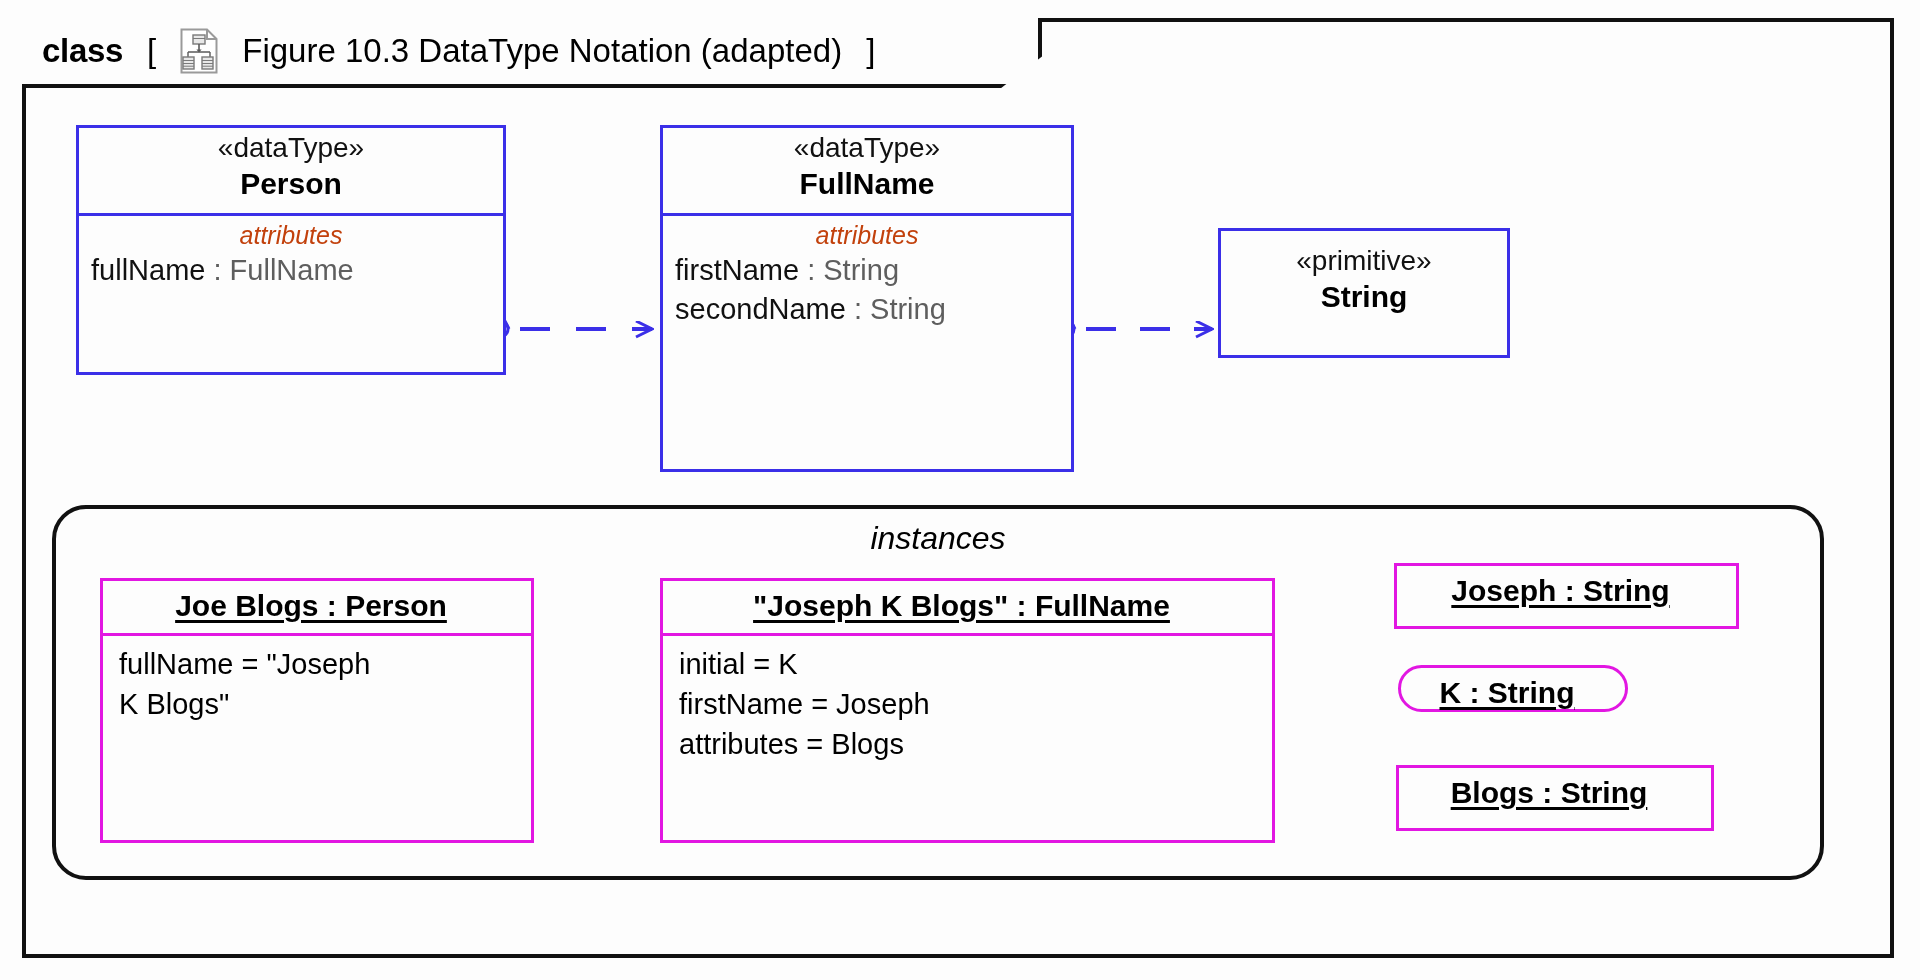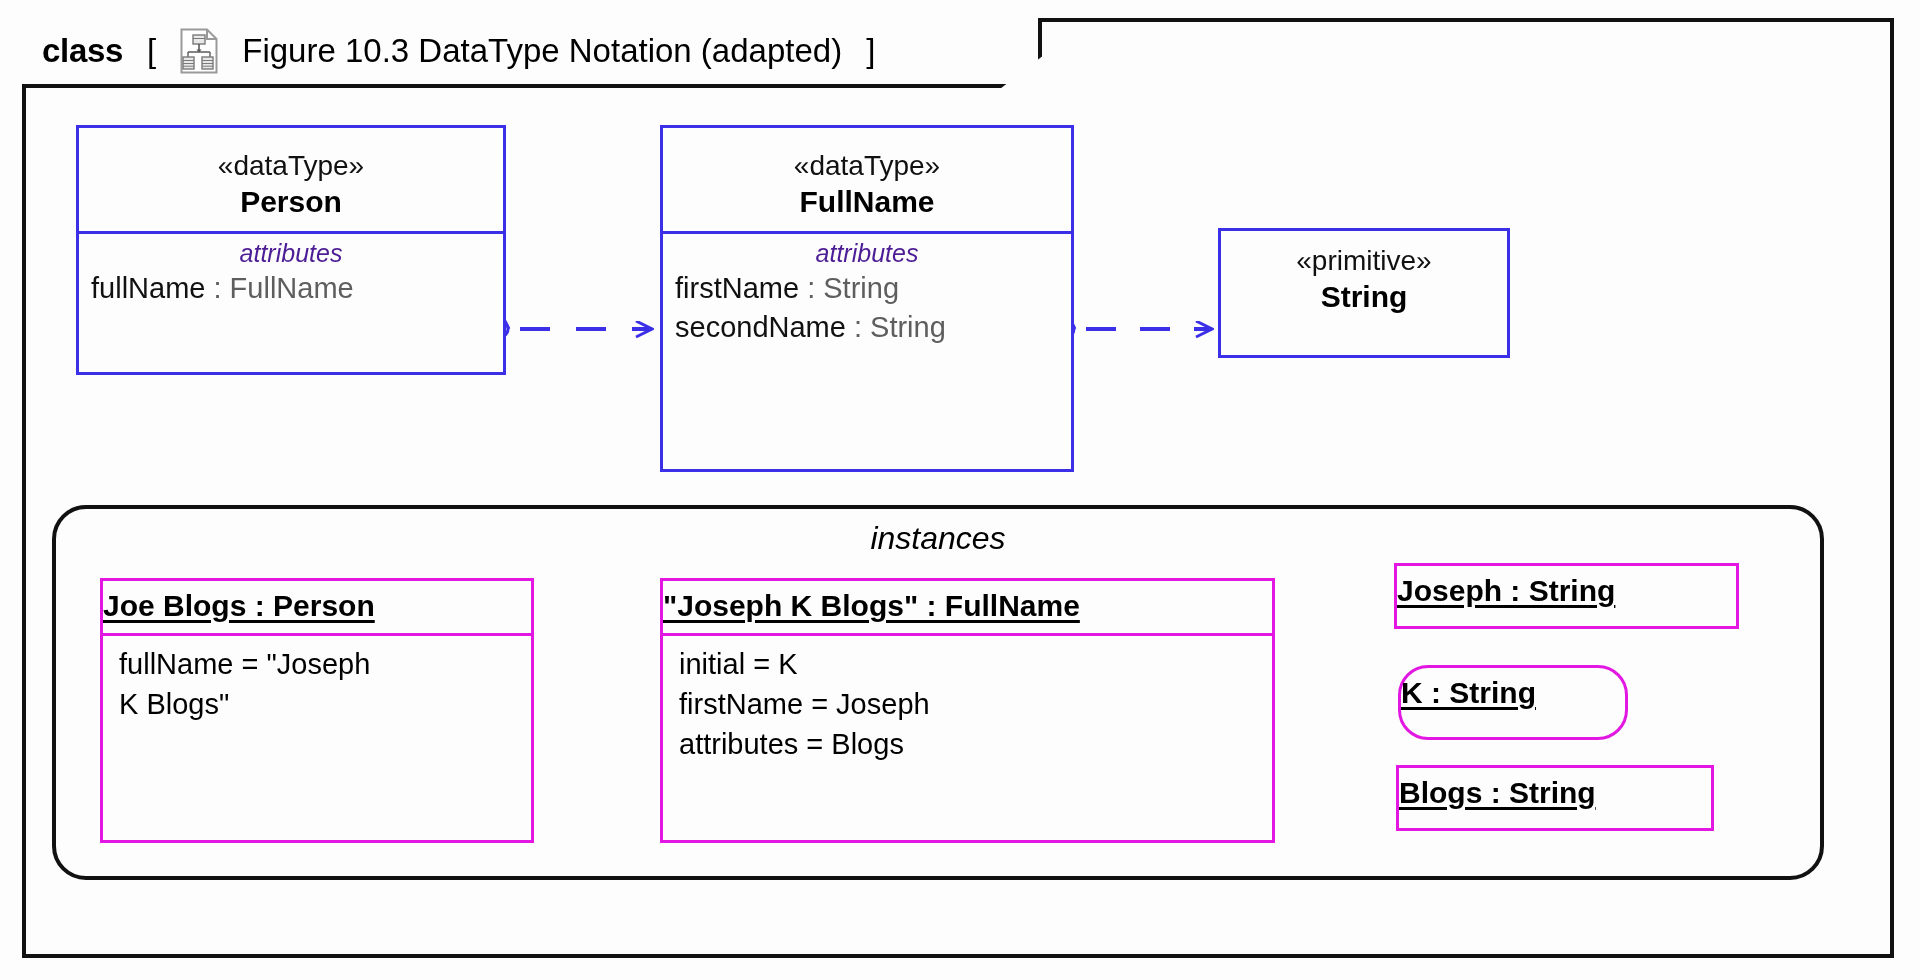--- a/index.html
+++ b/index.html
@@ -23,41 +23,41 @@
   }
   .tab-inner{display:flex;align-items:center;gap:24px;padding-left:20px;padding-right:30px;height:100%;}
   .tab-kind{font-size:33px;font-weight:bold;color:#000;letter-spacing:-0.3px;}
   .tab-br{font-size:33px;color:#000;}
   .tab-title{font-size:33px;color:#000;white-space:nowrap;}
   .diag-icon{
     width:38px;height:46px;position:relative;display:inline-block;flex:0 0 auto;
   }
   
   .cbox{position:absolute;border:3px solid #3b2fe8;background:#fdfdfd;box-sizing:border-box;}
-  .cbox .hdr{padding:22px 10px 10px 10px;text-align:center;}
+  .cbox .hdr{padding:4px 10px 10px 10px;text-align:center;}
   .cbox .stereo{font-size:28px;color:#111;line-height:1.15;}
   .cbox .cname{font-size:30px;font-weight:bold;color:#000;line-height:1.3;}
   .cbox .sep{height:3px;background:#3b2fe8;}
   .cbox .compart{padding:4px 0 8px 0;}
-  .cbox .complabel{font-size:25px;font-style:italic;color:#4c1d95;text-align:center;line-height:1.25;}
+  .cbox .complabel{font-size:25px;font-style:italic;color:#c2410c;text-align:center;line-height:1.25;}
   .cbox .attr{font-size:29px;color:#000;padding-left:12px;line-height:1.33;white-space:nowrap;}
   .cbox .attr .ty{color:#5e5e5e;}
   .cbox .attr .nm{color:#111;}
 
   
   .ipanel{
     position:absolute;border:4px solid #111;border-radius:34px;background:#fdfdfd;box-sizing:border-box;
   }
   .ipanel-label{
     position:absolute;font-size:32px;font-style:italic;color:#000;text-align:center;
   }
 
   
   .ibox{position:absolute;border:3px solid #e217e2;background:#fdfdfd;box-sizing:border-box;}
-  .ibox .ihdr{font-size:30px;font-weight:bold;color:#000;text-align:left;
+  .ibox .ihdr{font-size:30px;font-weight:bold;color:#000;text-align:center;
     text-decoration:underline;text-underline-offset:4px;padding:8px 12px 10px 0;white-space:nowrap;}
   .ibox .isep{height:3px;background:#e217e2;}
   .ibox .slots{padding:8px 0 10px 0;}
   .ibox .slot{font-size:29px;color:#000;padding-left:16px;line-height:1.38;}
 
   
   .conn{position:absolute;left:0;top:0;width:1920px;height:980px;pointer-events:none;}
 </style>
 </head>
 <body>
@@ -192,21 +192,21 @@
       <div class="slot">initial = K</div>
       <div class="slot">firstName = Joseph</div>
       <div class="slot">attributes = Blogs</div>
     </div>
   </div>
 
   <div class="ibox" style="left:1394px;top:563px;width:345px;height:66px;">
     <div class="ihdr">Joseph : String</div>
   </div>
 
-  <div class="ibox" style="left:1398px;top:665px;width:230px;height:75px;border-radius:30px;">
+  <div class="ibox" style="left:1398px;top:665px;width:230px;height:47px;border-radius:30px;">
     <div class="ihdr">K : String</div>
   </div>
 
   <div class="ibox" style="left:1396px;top:765px;width:318px;height:66px;">
     <div class="ihdr">Blogs : String</div>
   </div>
 
 </div>
 
 </body></html>

